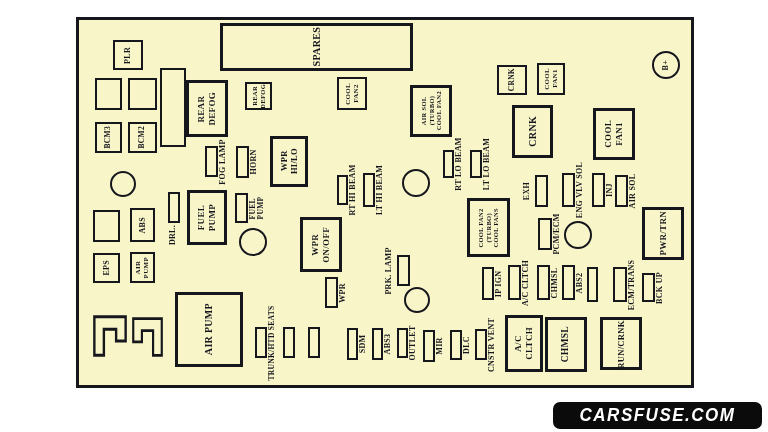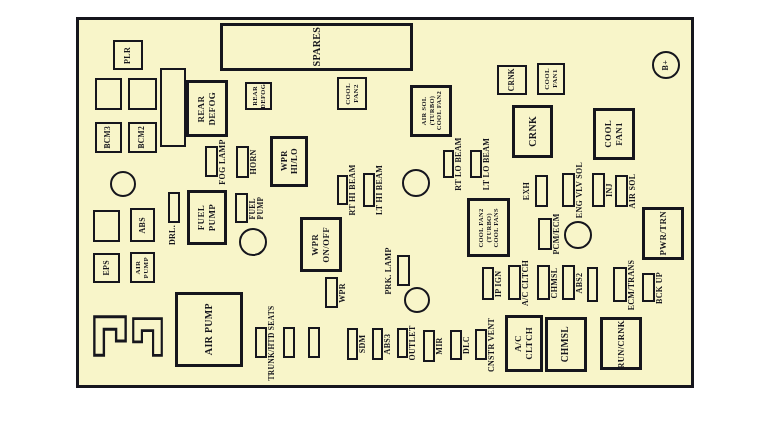--- a/index.html
+++ b/index.html
@@ -52,20 +52,23 @@
     color:#ffffff;font-family:"Liberation Sans",sans-serif;
     font-weight:bold;font-style:italic;font-size:17px;letter-spacing:1.5px;
     transform:scaleY(1.05);
   }
 </style>
 </head>
 <body>
 
 <div id="stage">
   <div class="frame" id="frame" style="left: 76px; top: 17px; width: 618px; height: 371px;"></div>
+  <div class="watermark">
+    <span>CARSFUSE.COM</span>
+  </div>
 <div class="box" style="left: 113px; top: 40px; width: 30px; height: 30px;">
       <span class="vtext" style="font-size: 8px;">PLR</span>
     </div>
     <div class="box" style="left: 95px; top: 78px; width: 27px; height: 32px;"></div>
     <div class="box" style="left: 128px; top: 78px; width: 29px; height: 32px;"></div>
     <div class="box" style="left: 95px; top: 122px; width: 27px; height: 31px;">
       <span class="vtext" style="font-size: 7.5px;">BCM3</span>
     </div>
     <div class="box" style="left: 128px; top: 122px; width: 29px; height: 31px;">
       <span class="vtext" style="font-size: 7.5px;">BCM2</span>

